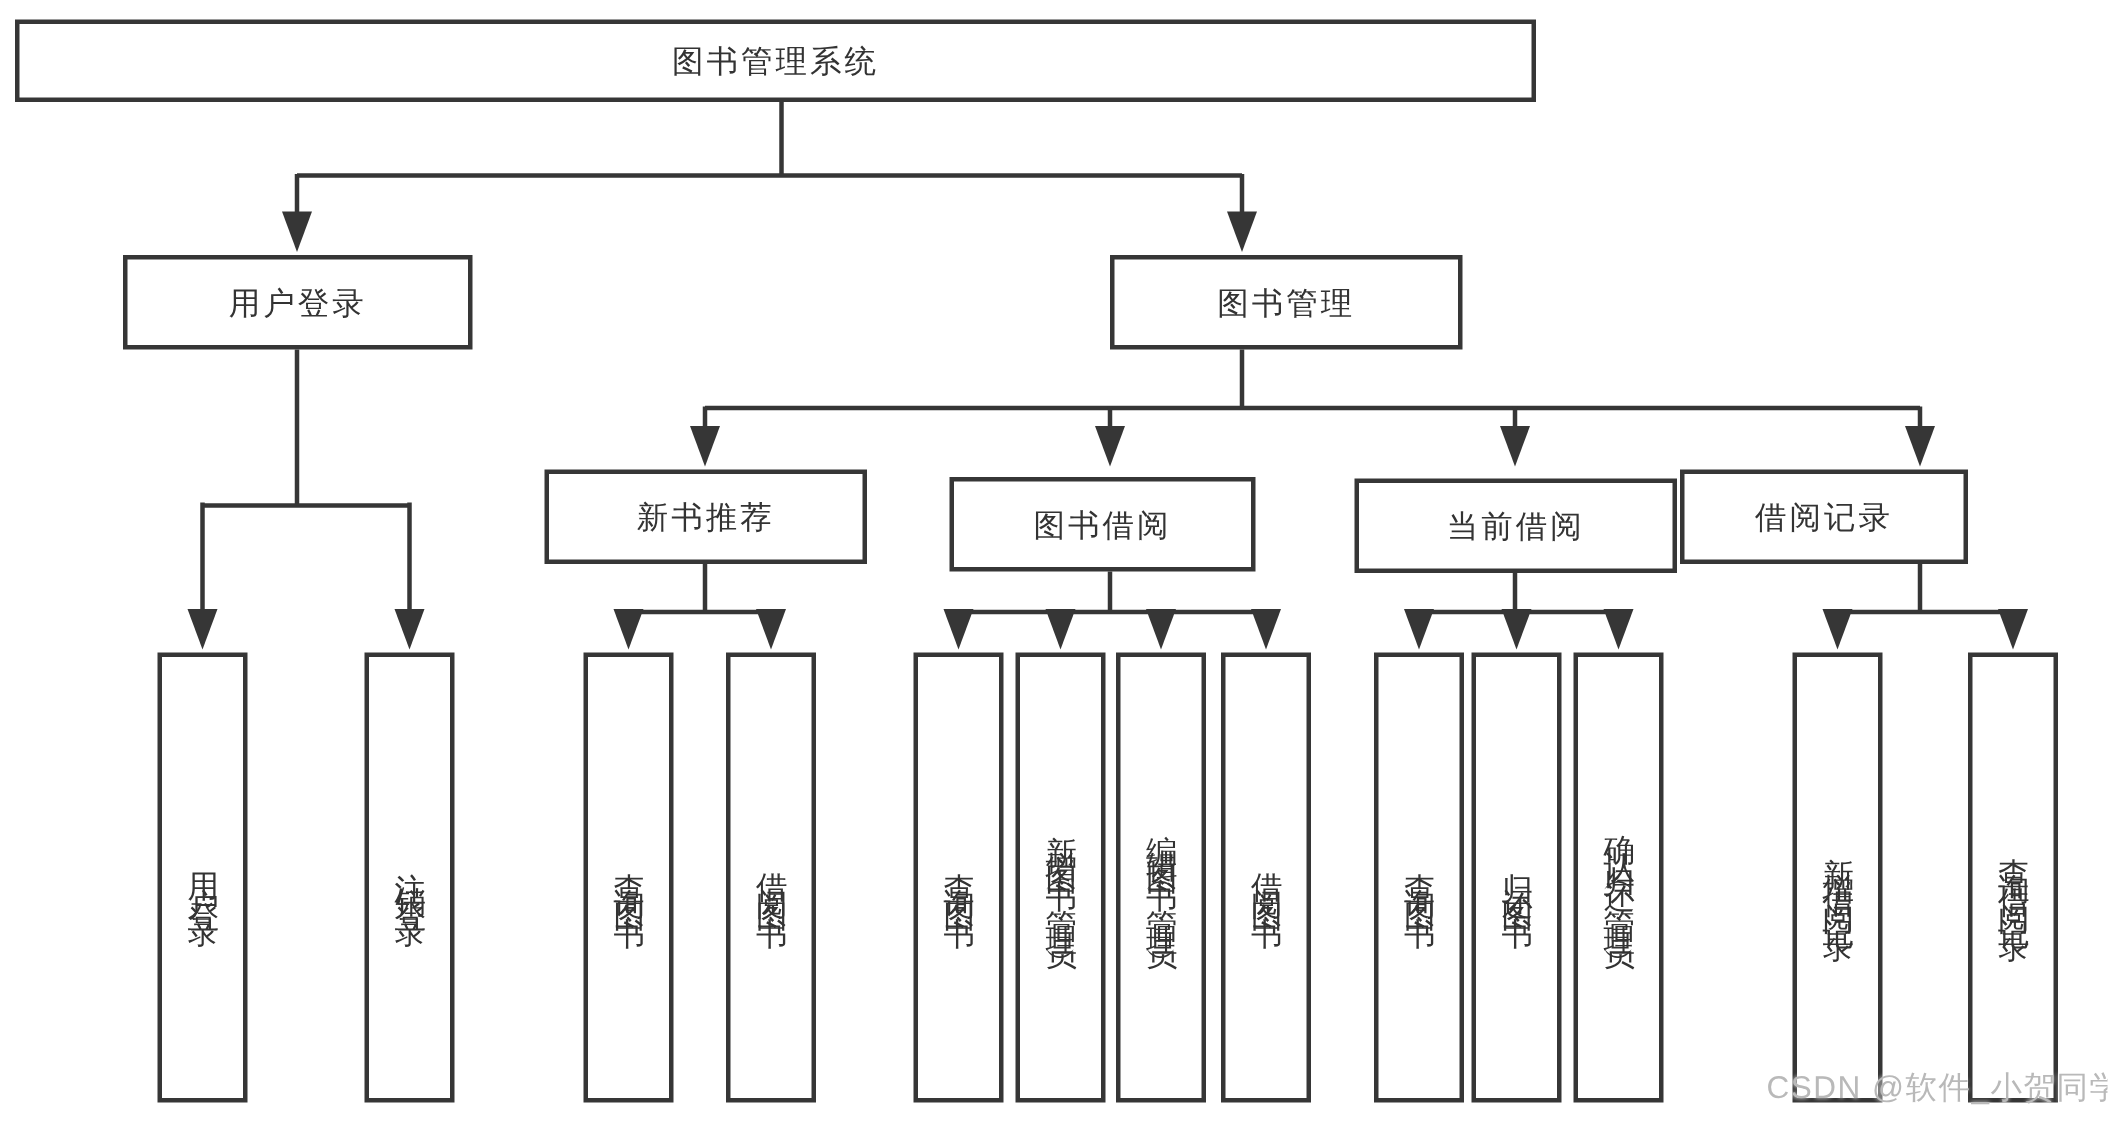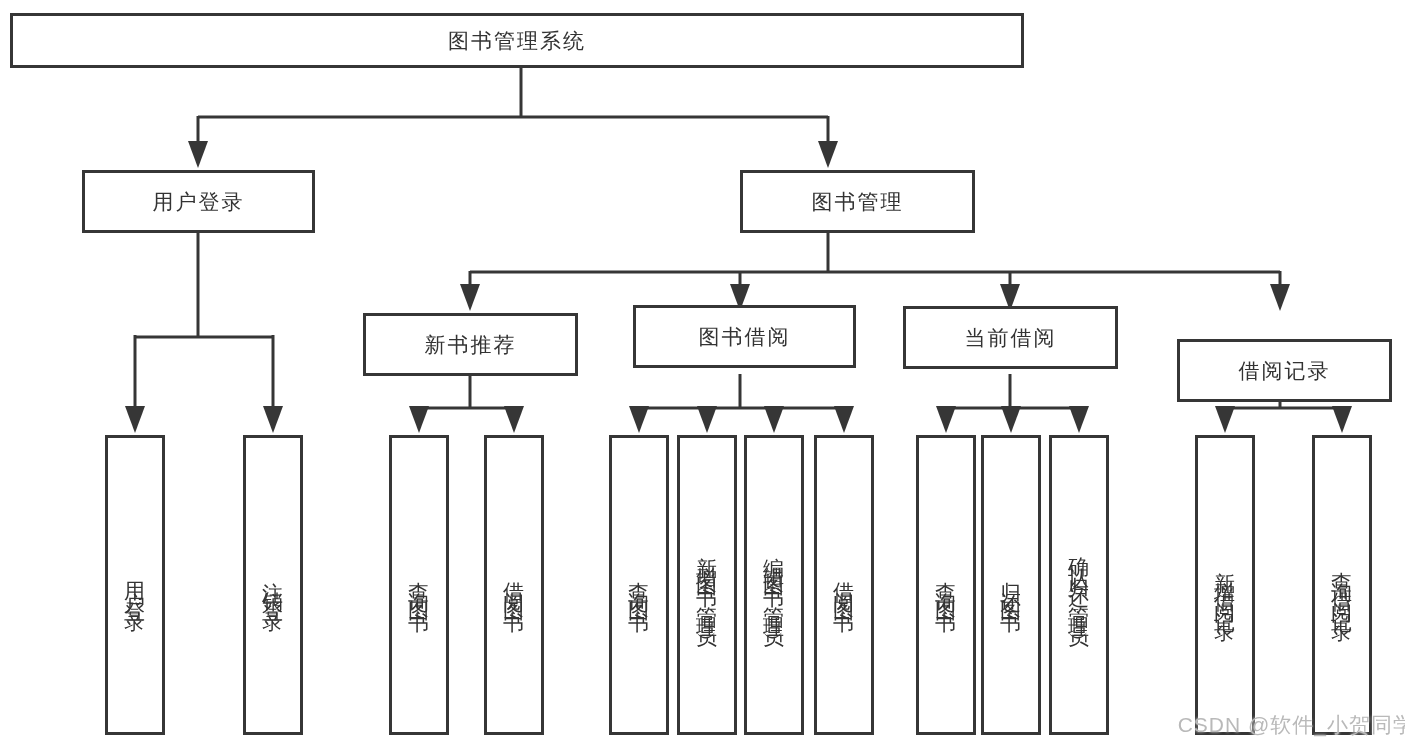--- a/index.html
+++ b/index.html
@@ -42,23 +42,23 @@
     line-height: 1;
     white-space: nowrap;
   }
   
   .n-root  { left: 10px;   top: 13px;  width: 1014px; height: 55px; }
   
   .n-l2a   { left: 82px;   top: 170px; width: 233px;  height: 63px; }
   .n-l2b   { left: 740px;  top: 170px; width: 235px;  height: 63px; }
   
   .n-l3a   { left: 363px;  top: 313px; width: 215px;  height: 63px; align-items: center; }
-  .n-l3b   { left: 633px;  top: 305px; width: 223px;  height: 63px; }
-  .n-l3c   { left: 903px;  top: 306px; width: 215px;  height: 63px; align-items: center; }
-  .n-l3d   { left: 1177px; top: 313px; width: 215px;  height: 63px; margin-top: 26px; }
+  .n-l3b   { left: 633px;  top: 318px; width: 204px;  height: 63px; }
+  .n-l3c   { left: 903px;  top: 319px; width: 215px;  height: 63px; align-items: center; }
+  .n-l3d   { left: 1120px; top: 313px; width: 192px;  height: 63px; }
   
   .leaf    { top: 435px; width: 60px; height: 300px; }
   .n-a1 { left: 105px; }  .n-a2 { left: 243px; }
   .n-b1 { left: 389px; }  .n-b2 { left: 484px; }
   .n-c1 { left: 609px; }  .n-c2 { left: 677px; }
   .n-c3 { left: 744px; }  .n-c4 { left: 814px; }
   .n-d1 { left: 916px; }  .n-d2 { left: 981px; }
   .n-d3 { left: 1049px; }
   .n-e1 { left: 1195px; } .n-e2 { left: 1312px; }
   #watermark {

